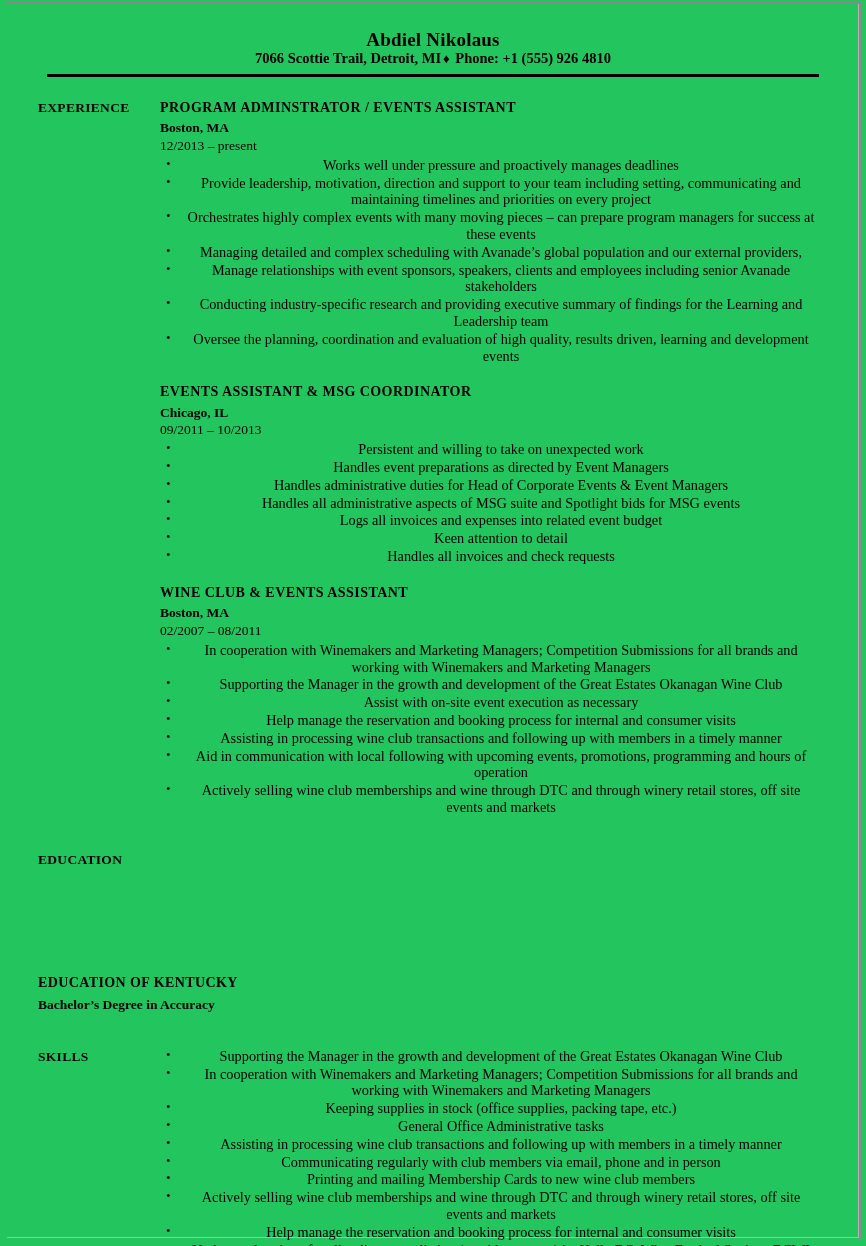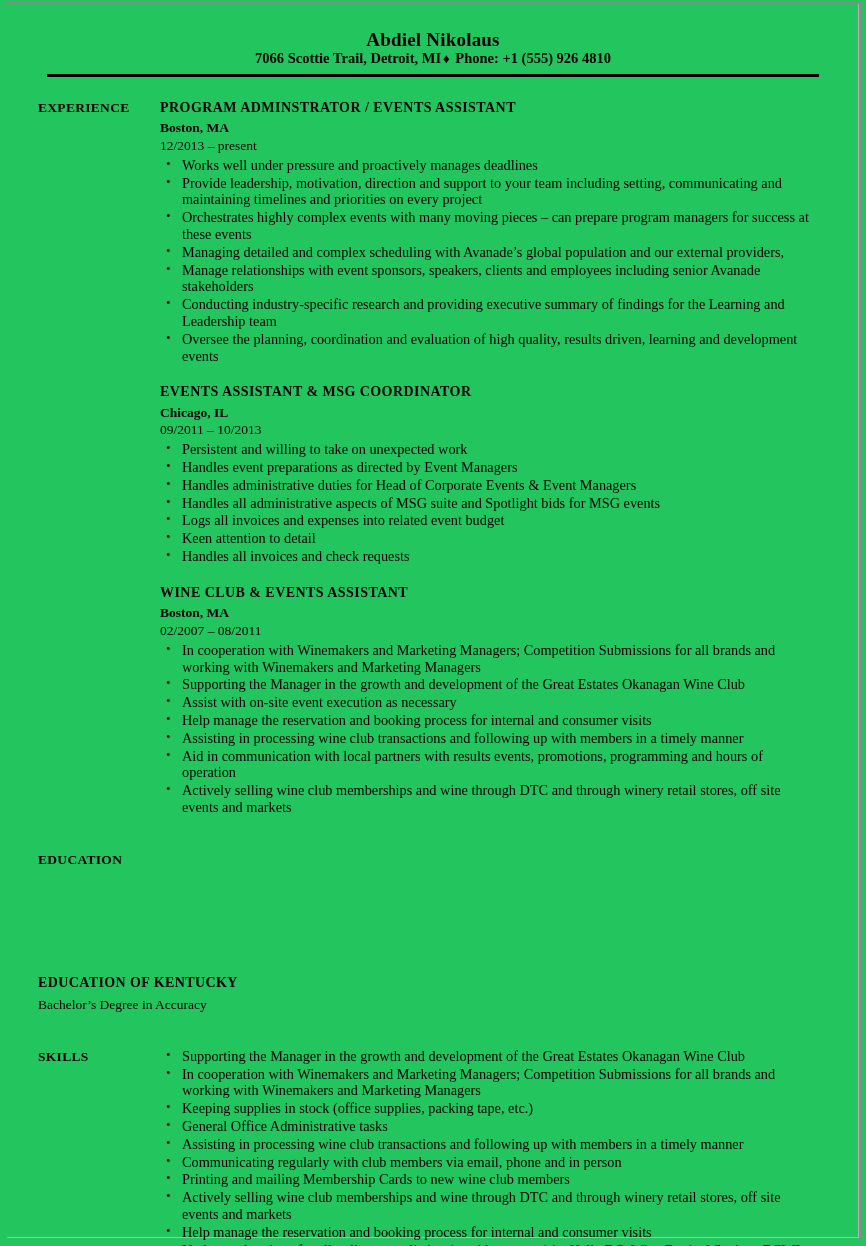--- a/index.html
+++ b/index.html
@@ -107,20 +107,21 @@
   }
   .job-dates {
     font-size: 13.5px;
     line-height: 1.25;
     margin-top: 1px;
   }
   ul.bullets {
     list-style: none;
     margin: 2px 16px 0 0;
     padding: 0;
+    text-align: center;
   }
   ul.bullets > li {
     position: relative;
     padding-left: 22px;
     font-size: 14.3px;
     line-height: 1.175;
     margin-top: 1px;
   }
   ul.bullets > li::before {
     content: "\2022";
@@ -132,21 +133,21 @@
 
   .edu-block { padding-top: 0; }
   .edu-school {
     font-size: 14px;
     font-weight: bold;
     letter-spacing: 0.4px;
     line-height: 1.25;
   }
   .edu-degree {
     font-size: 13.5px;
-    font-weight: normal;
+    font-weight: bold;
     line-height: 1.3;
     margin-top: 5px;
   }
 
   .sec-experience { margin-top: 22px; }
   .sec-education  { margin-top: 35px; flex-direction: column; }
   .sec-skills     { margin-top: 33px; }
   .sec-skills .section-label { padding-top: 2px; }
   .sec-skills ul.bullets { margin-top: 0; }
 </style>
@@ -204,21 +205,21 @@
         <div class="job">
           <div class="job-title">WINE CLUB &amp; EVENTS ASSISTANT</div>
           <div class="job-location">Boston, MA</div>
           <div class="job-dates">02/2007 – 08/2011</div>
           <ul class="bullets">
             <li>In cooperation with Winemakers and Marketing Managers; Competition Submissions for all brands and working with Winemakers and Marketing Managers</li>
             <li>Supporting the Manager in the growth and development of the Great Estates Okanagan Wine Club</li>
             <li>Assist with on-site event execution as necessary</li>
             <li>Help manage the reservation and booking process for internal and consumer visits</li>
             <li>Assisting in processing wine club transactions and following up with members in a timely manner</li>
-            <li>Aid in communication with local partners with results events, promotions, programming and hours of operation</li>
+            <li>Aid in communication with local following with upcoming events, promotions, programming and hours of operation</li>
             <li>Actively selling wine club memberships and wine through DTC and through winery retail stores, off site events and markets</li>
           </ul>
         </div>
 
       </div>
     </div>
 
     <div class="section sec-education">
       <div class="section-label">EDUCATION</div>
       <div class="section-body edu-block">

